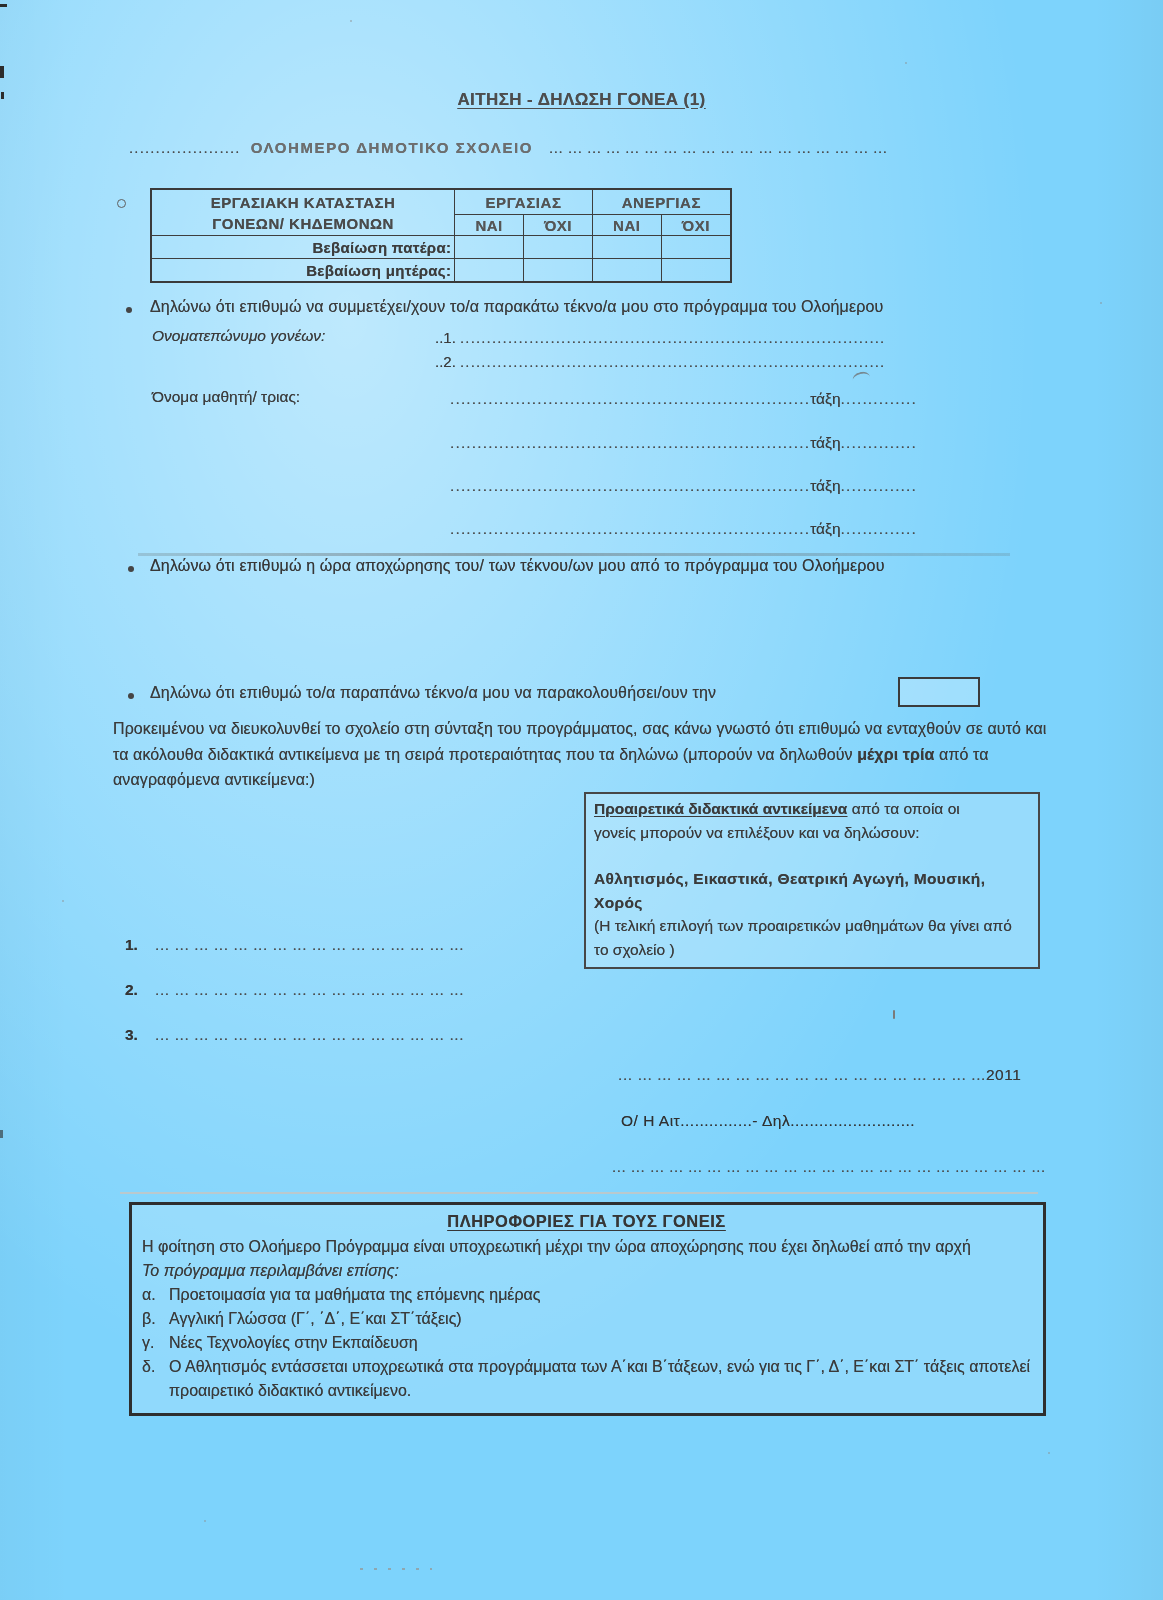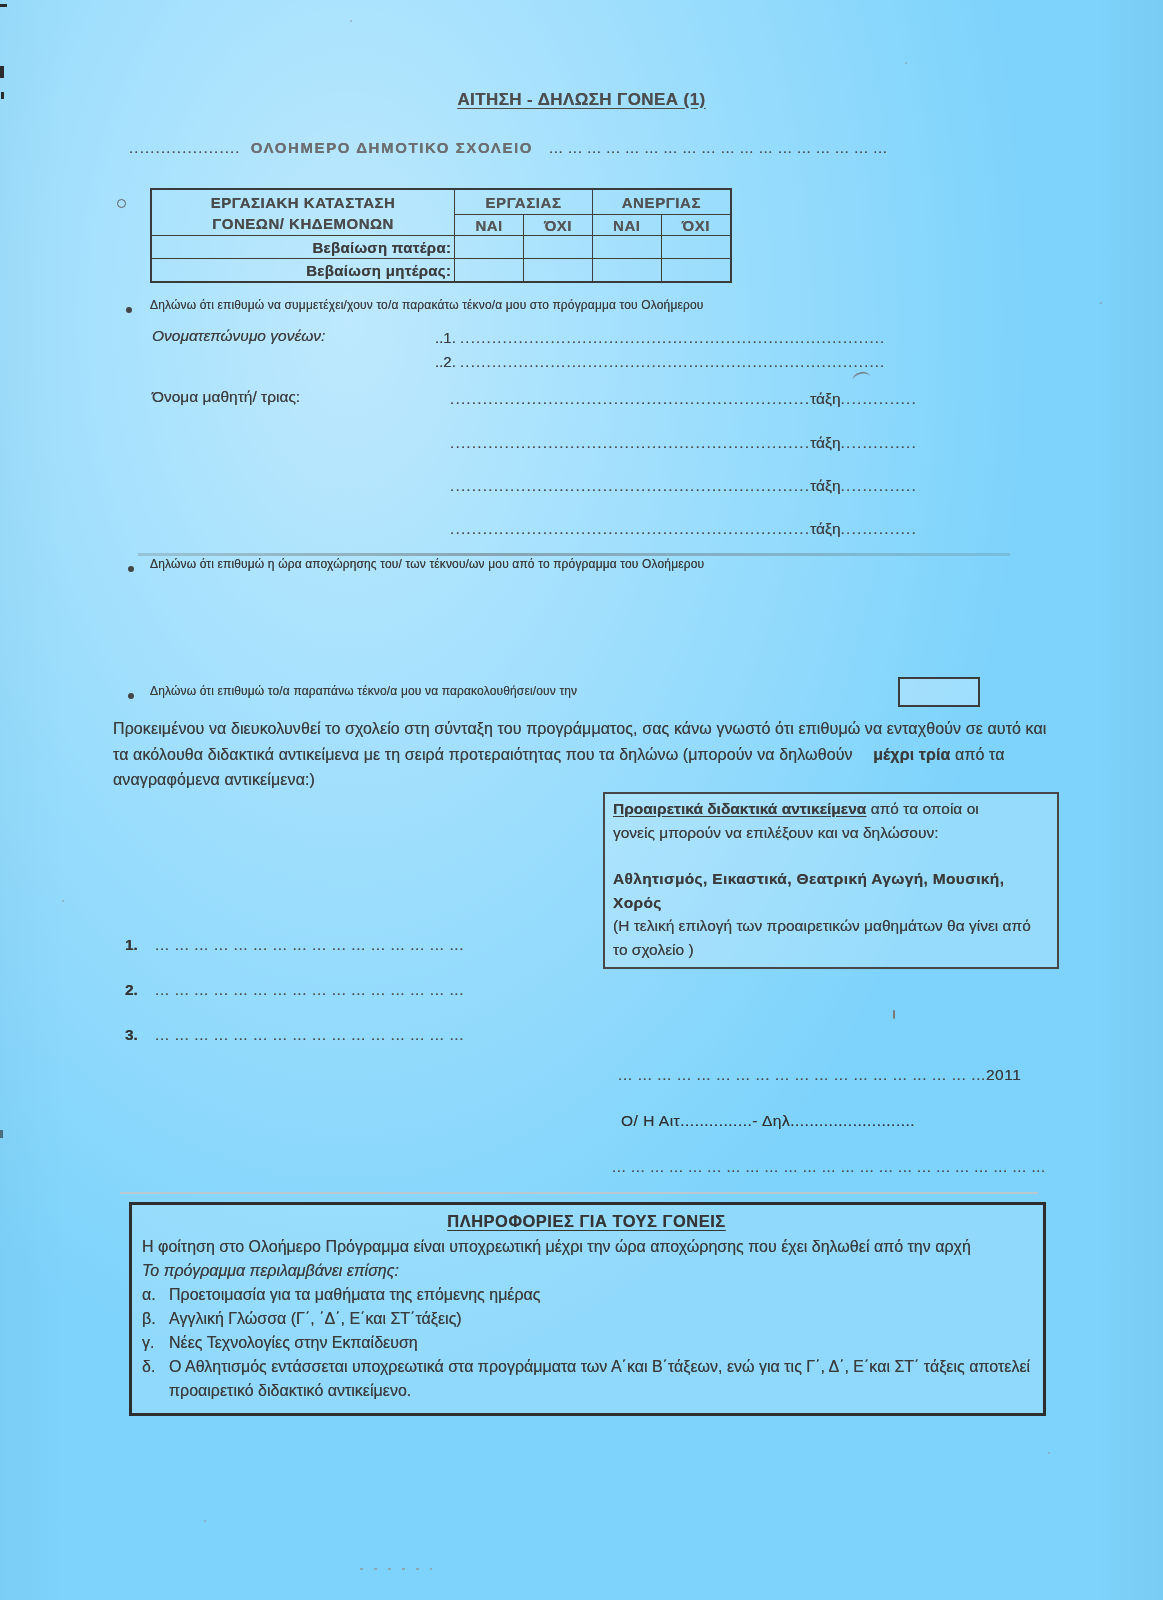--- a/index.html
+++ b/index.html
@@ -32,43 +32,43 @@
   .ring-bullet{top:199px;left:117px;width:7px;height:7px;border:1.6px solid #5f5f5f;border-radius:50%;}
   table{border-collapse:collapse;}
   .work-table{top:188px;left:150px;width:582px;font-size:15px;border:2.5px solid #3a3a3a;}
   .work-table td{border:1.6px solid #3e3e3e;padding:0 3px;}
   .wt-label{text-align:center;font-weight:600;color:#4a4a4a;letter-spacing:.5px;line-height:21px;}
   .wt-group{height:24px;text-align:center;font-weight:600;color:#535353;letter-spacing:.6px;}
   .wt-sub{height:20px;text-align:center;font-weight:600;color:#565656;letter-spacing:.5px;}
   .wt-rowlabel{height:22px;text-align:right;font-weight:700;color:#3d3d3d;letter-spacing:.3px;padding-right:5px;}
 
   .bullet{width:6px;height:6px;background:#454545;border-radius:50%;}
-  .decl-text{font-size:12px;letter-spacing:.15px;color:#3b3b3b;white-space:nowrap;}
+  .decl-text{font-size:16px;letter-spacing:.15px;color:#3b3b3b;white-space:nowrap;}
 
   .parents-label{top:327px;left:152px;font-size:15.5px;font-style:italic;}
   .fill-line{font-size:15px;white-space:nowrap;}
 
   .students-label{top:388px;left:152px;font-size:15.5px;}
   .student-line{left:450px;font-size:15.5px;white-space:nowrap;}
 
   .streak{top:553px;left:138px;width:872px;height:3px;
     background:linear-gradient(90deg,rgba(92,90,85,.22),rgba(92,90,85,.45) 40%,rgba(92,90,85,.18));
     filter:blur(.7px);}
 
   .time-table{top:584px;left:145px;font-size:14.5px;border:1.8px solid #3d3d3d;}
   .time-table td{border:1.6px solid #3e3e3e;height:17px;padding:0 0 0 5px;color:#3e3e3e;}
   .tt-time{width:176px;}
   .tt-sel{width:126px;}
 
   .empty-box{top:677px;left:898px;width:78px;height:26px;border:2px solid #3b3b3b;background:rgba(255,255,255,.25);}
 
   .para{top:716px;left:113px;width:934px;font-size:16px;line-height:25.5px;letter-spacing:.1px;color:#3b3b3b;}
-  .bold{font-weight:700;margin-left:16px;}
-
-  .optbox{top:792px;left:603px;width:436px;border:2px solid #474747;padding:3px 8px 6px 8px;
+  .bold{font-weight:700;}
+
+  .optbox{top:792px;left:584px;width:436px;border:2px solid #474747;padding:3px 8px 6px 8px;
     font-size:15.5px;line-height:23.5px;color:#3b3b3b;background:rgba(255,255,255,.2);}
   .optbox-title{font-weight:700;text-decoration:underline;text-underline-offset:2px;}
   .opt-subjects{font-weight:700;letter-spacing:.35px;margin-top:23px;}
 
   .choice{font-size:15.5px;white-space:nowrap;}
   .choice .num{font-weight:700;color:#353535;display:inline-block;width:30px;}
   .c1{top:936px;left:125px;} .c2{top:981px;left:125px;} .c3{top:1026px;left:125px;}
 
   .date-line{top:1066px;left:618px;font-size:15.5px;white-space:nowrap;}
   .year{color:#3a3a3a;letter-spacing:.5px;}

